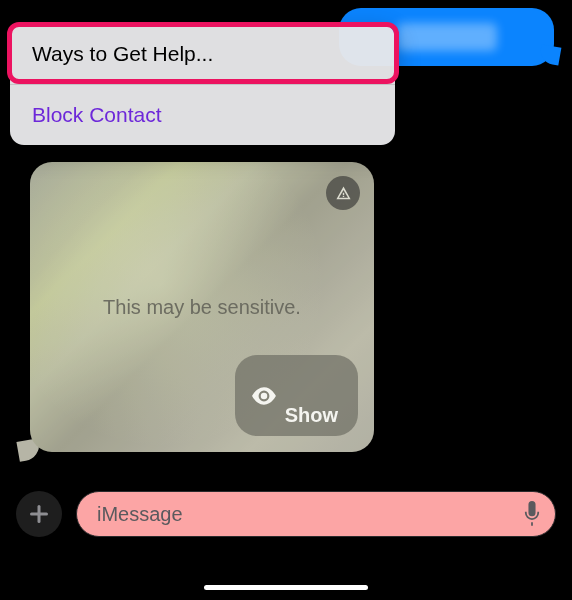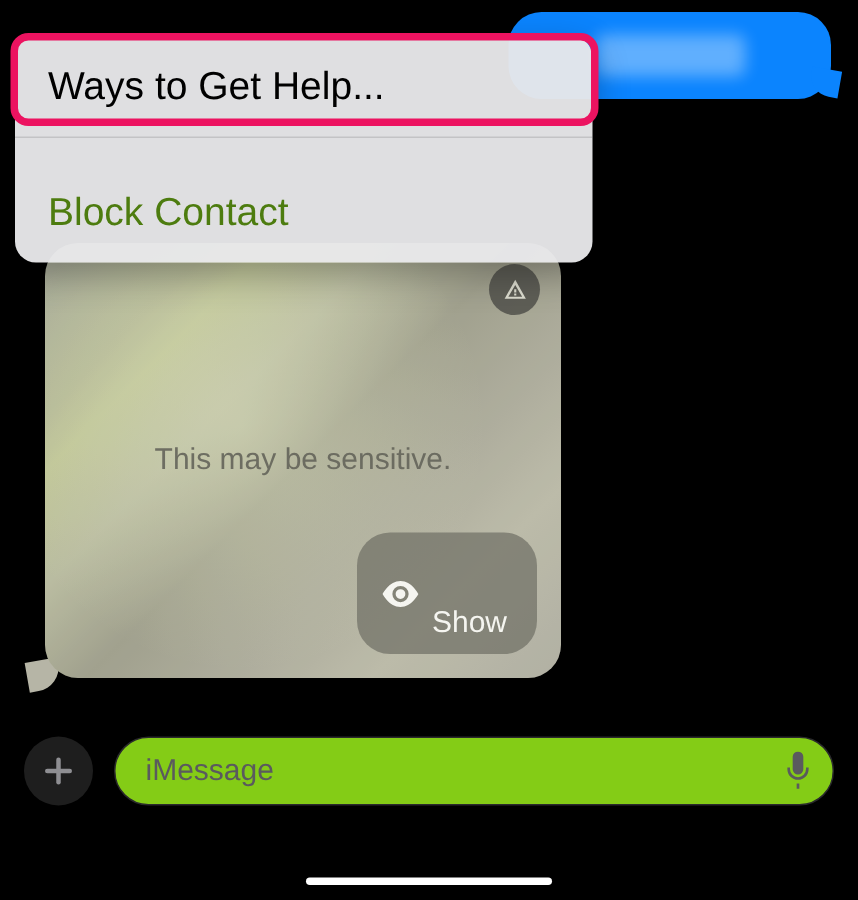--- a/index.html
+++ b/index.html
@@ -54,27 +54,26 @@
       left: 10px;
       width: 385px;
       background: rgba(232,232,234,0.96);
       border-radius: 14px;
       z-index: 5;
       overflow: hidden;
       box-shadow: 0 8px 24px rgba(0,0,0,0.3);
     }
     .menu-item {
       padding: 18px 22px;
-      font-size: 26px;
+      font-size: 21px;
       color: #000;
       cursor: pointer;
     }
     .menu-item.destructive {
-      color: #4d7c0f;
-      margin-top: 16px;
+      color: #6d28d9;
     }
     .menu-divider {
       height: 1px;
       background: rgba(0,0,0,0.12);
     }
     .highlight-frame {
       position: absolute;
       top: 22px;
       left: 7px;
       width: 392px;
@@ -146,21 +145,21 @@
       cursor: pointer;
     }
     .show-pill svg {
       width: 26px;
       height: 18px;
       fill: #f5f5f0;
     }
     .show-pill span {
       color: #f5f5f0;
       font-size: 20px;
-      font-weight: 400;
+      font-weight: 700;
       margin-top: 40px;
     }
     .incoming-tail {
       position: absolute;
       left: 18px;
       top: 440px;
       width: 22px;
       height: 20px;
       background: #b6b5a6;
       border-bottom-right-radius: 16px;
@@ -192,21 +191,21 @@
       flex-shrink: 0;
     }
     .input-pill {
       flex: 1;
       height: 46px;
       border: 1.5px solid #2a2a2c;
       border-radius: 23px;
       display: flex;
       align-items: center;
       padding: 0 14px 0 20px;
-      background: #84cc16;
+      background: #fca5a5;
       gap: 40px;
     }
     .input-placeholder {
       flex: 1;
       color: #5a5a5e;
       font-size: 20px;
     }
     .mic-icon {
       width: 18px;
       height: 26px;

